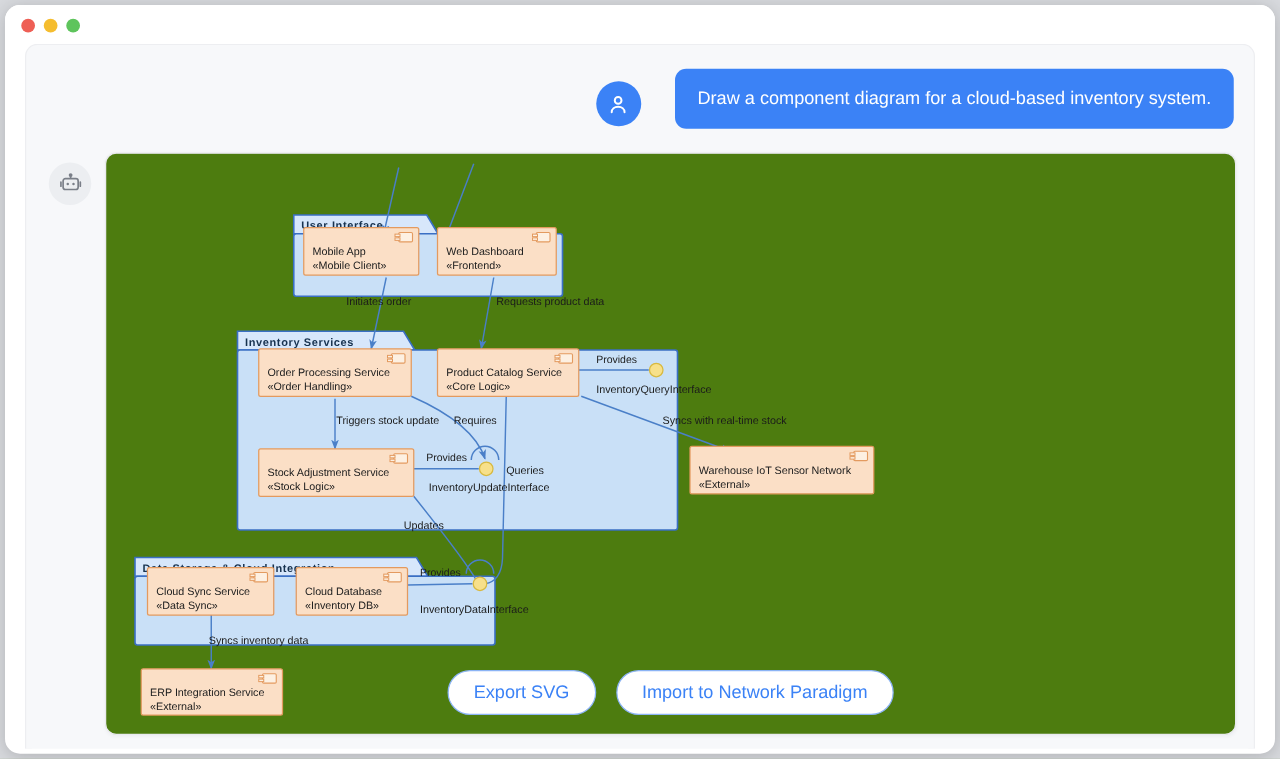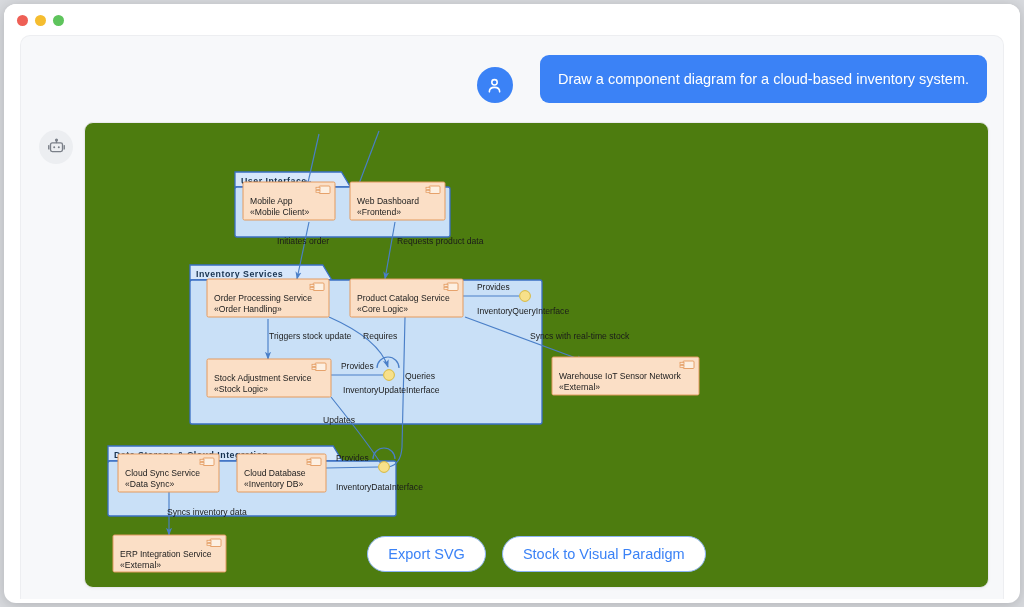--- a/index.html
+++ b/index.html
@@ -32,21 +32,21 @@
     width: 984px; height: 564px;
     background: #f7f8fa;
     border-radius: 10px 10px 0 0;
     border: 1px solid #edeef1;
     border-bottom: none;
   }
 
   
   .msg-row {
     position: absolute; right: 16px; top: 19px;
-    display: flex; align-items: flex-end; gap: 27px;
+    display: flex; align-items: center; gap: 27px;
   }
   .avatar {
     width: 36px; height: 36px; border-radius: 50%;
     background: #3b82f6; flex: 0 0 36px;
     display: flex; align-items: center; justify-content: center;
     margin-top: 8px;
   }
   .avatar svg { width: 19px; height: 19px; }
   .bubble {
     background: #3b82f6; color: #fff;
@@ -265,19 +265,19 @@
             <text x="278" y="216" fill="#1b1b1b" font-size="8.6" font-family="&quot;Liberation Sans&quot;, sans-serif" text-anchor="start" font-weight="normal">Requires</text>
             <text x="320" y="256" fill="#1b1b1b" font-size="8.6" font-family="&quot;Liberation Sans&quot;, sans-serif" text-anchor="start" font-weight="normal">Queries</text>
             <text x="445" y="216" fill="#1b1b1b" font-size="8.6" font-family="&quot;Liberation Sans&quot;, sans-serif" text-anchor="start" font-weight="normal">Syncs with real-time stock</text>
             <text x="238" y="300" fill="#1b1b1b" font-size="8.6" font-family="&quot;Liberation Sans&quot;, sans-serif" text-anchor="start" font-weight="normal">Updates</text>
             <text x="82" y="392" fill="#1b1b1b" font-size="8.6" font-family="&quot;Liberation Sans&quot;, sans-serif" text-anchor="start" font-weight="normal">Syncs inventory data</text>
           </svg>
       </div>
 
       <div class="actions">
         <button class="btn">Export SVG</button>
-        <button class="btn">Stock to Visual Paradigm</button>
+        <button class="btn">Import to Network Paradigm</button>
       </div>
 
     </div>
 
   </div>
 </div>
 
 </body></html>

